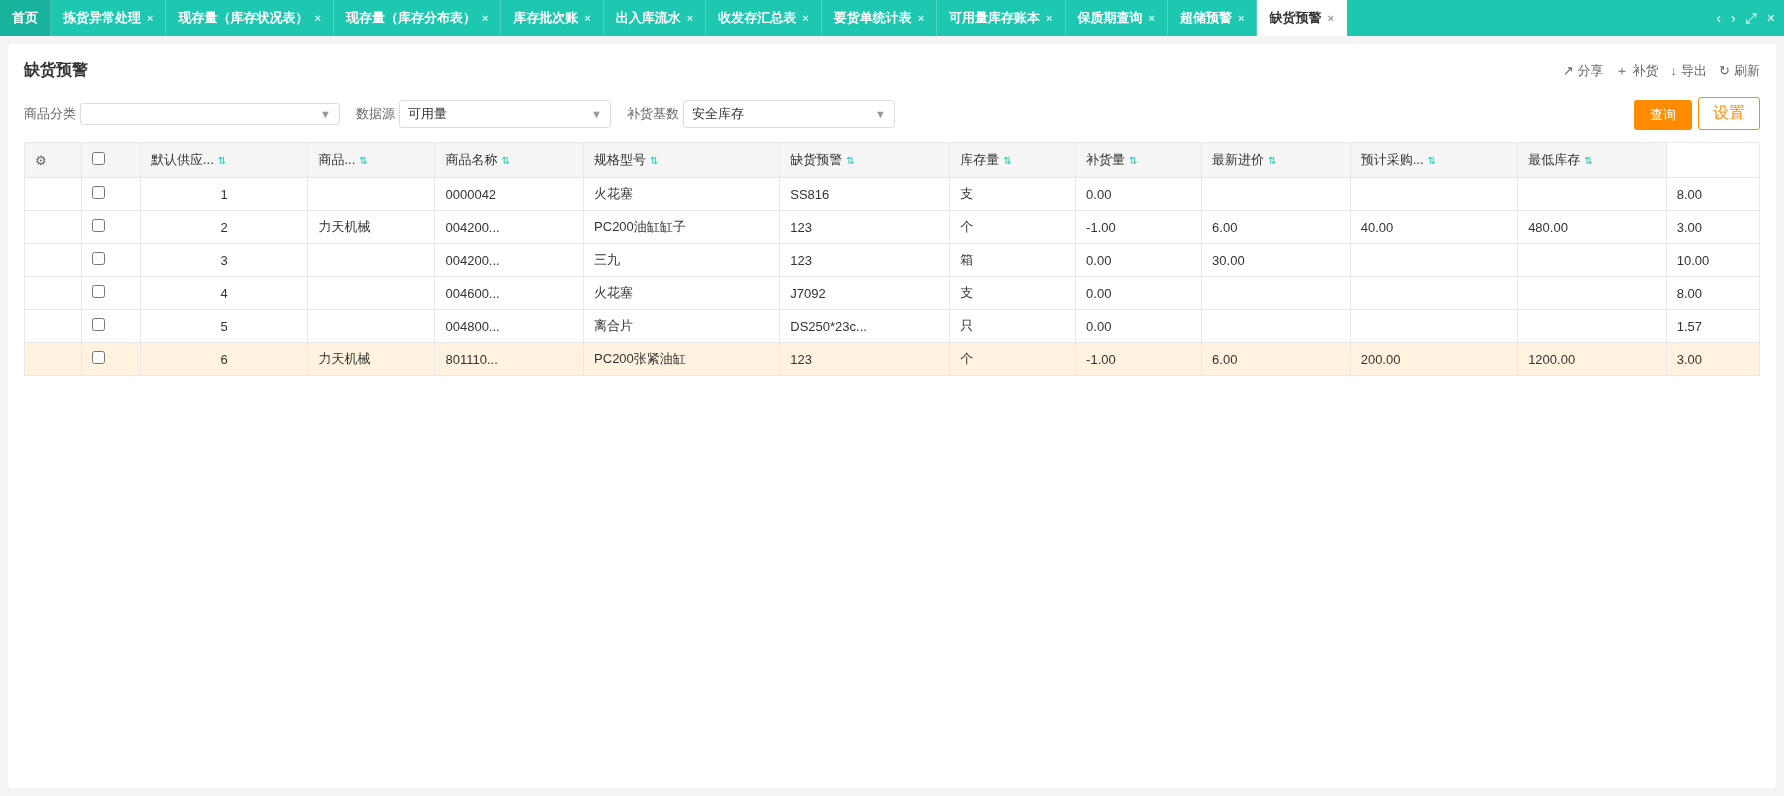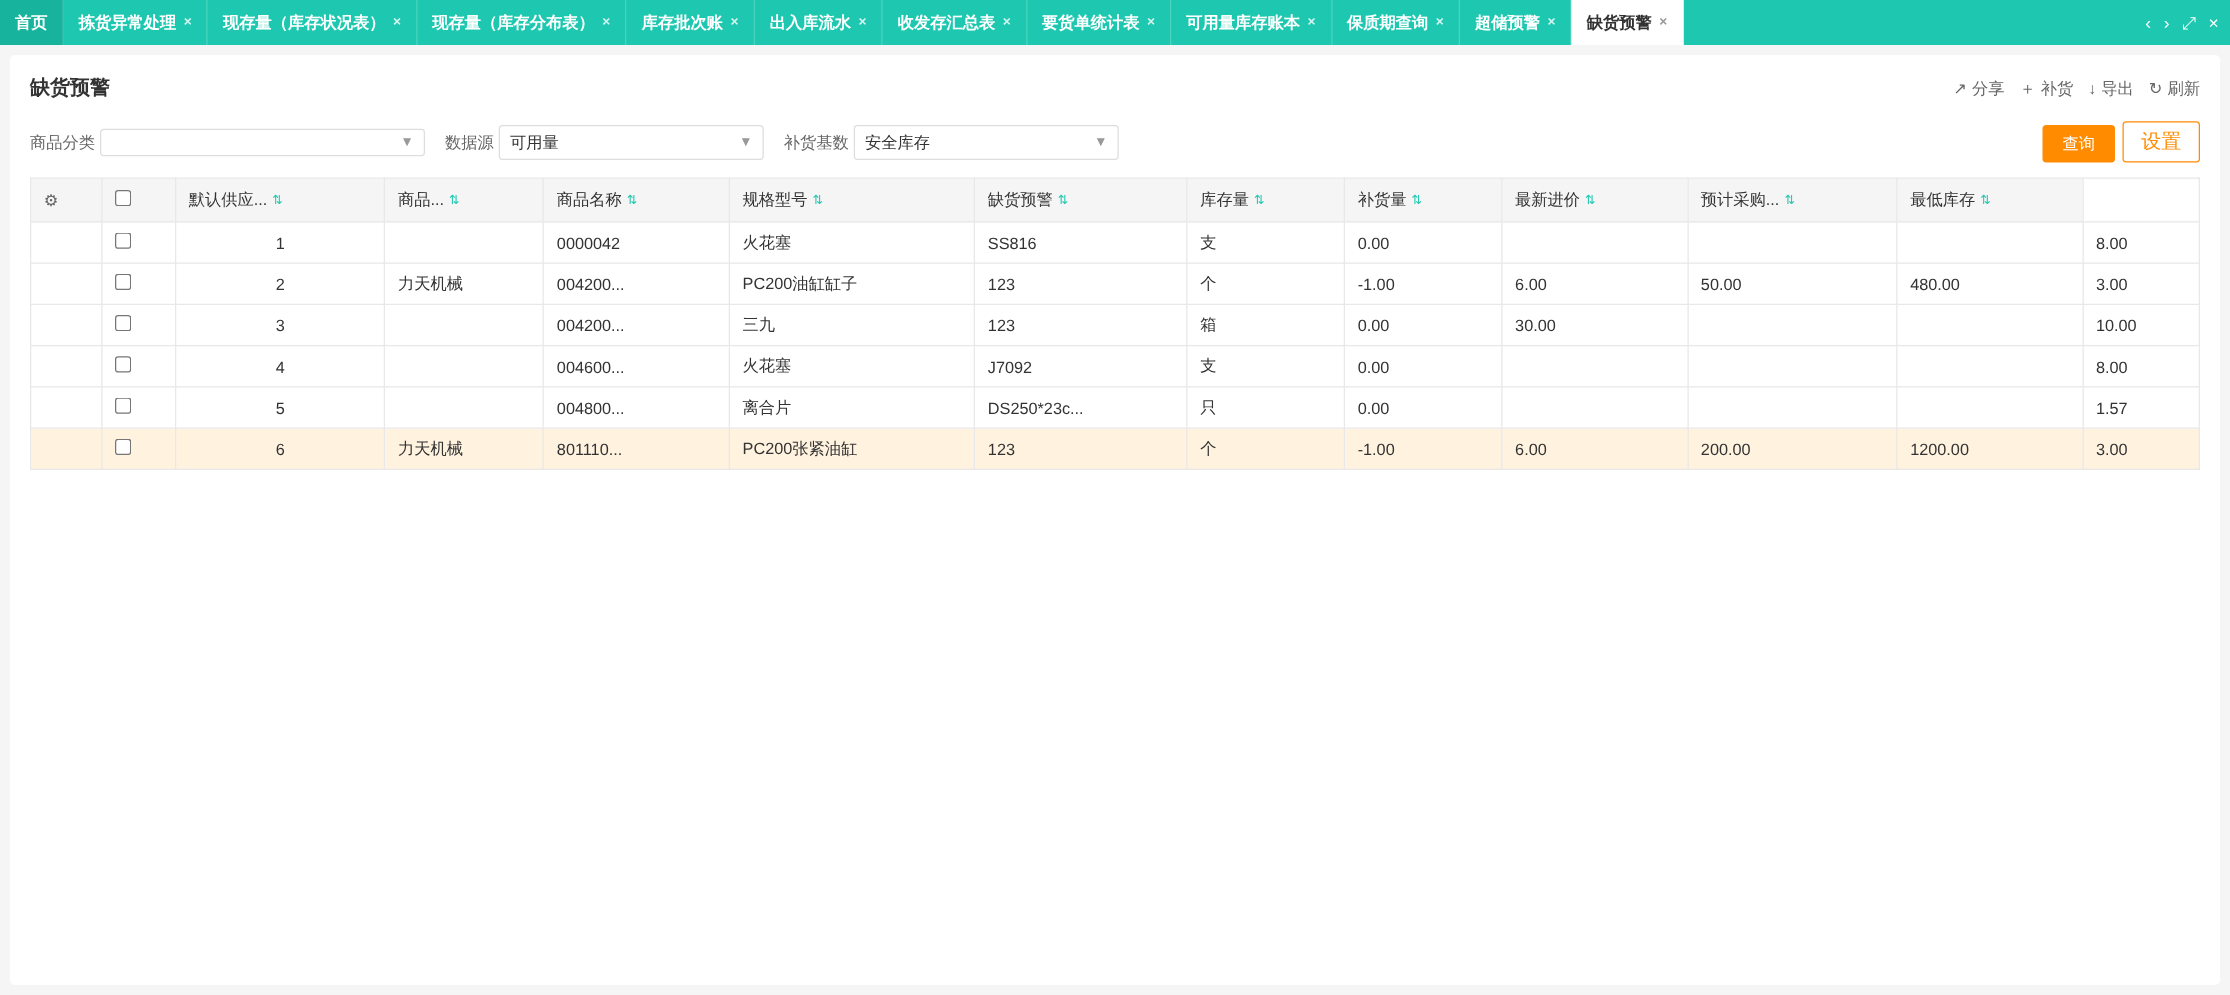--- a/index.html
+++ b/index.html
@@ -368,21 +368,21 @@
             <td class="gear-icon-cell"></td>
             <td><input type="checkbox" style=""></td>
             <td class="row-num">2</td>
             <td>力天机械</td>
             <td>004200...</td>
             <td>PC200油缸缸子</td>
             <td>123</td>
             <td>个</td>
             <td>-1.00</td>
             <td>6.00</td>
-            <td>50.00</td>
+            <td>40.00</td>
             <td>480.00</td>
             <td>3.00</td>
           </tr>
           <tr>
             <td class="gear-icon-cell"></td>
             <td><input type="checkbox" style=""></td>
             <td class="row-num">3</td>
             <td></td>
             <td>004200...</td>
             <td>三九</td>

